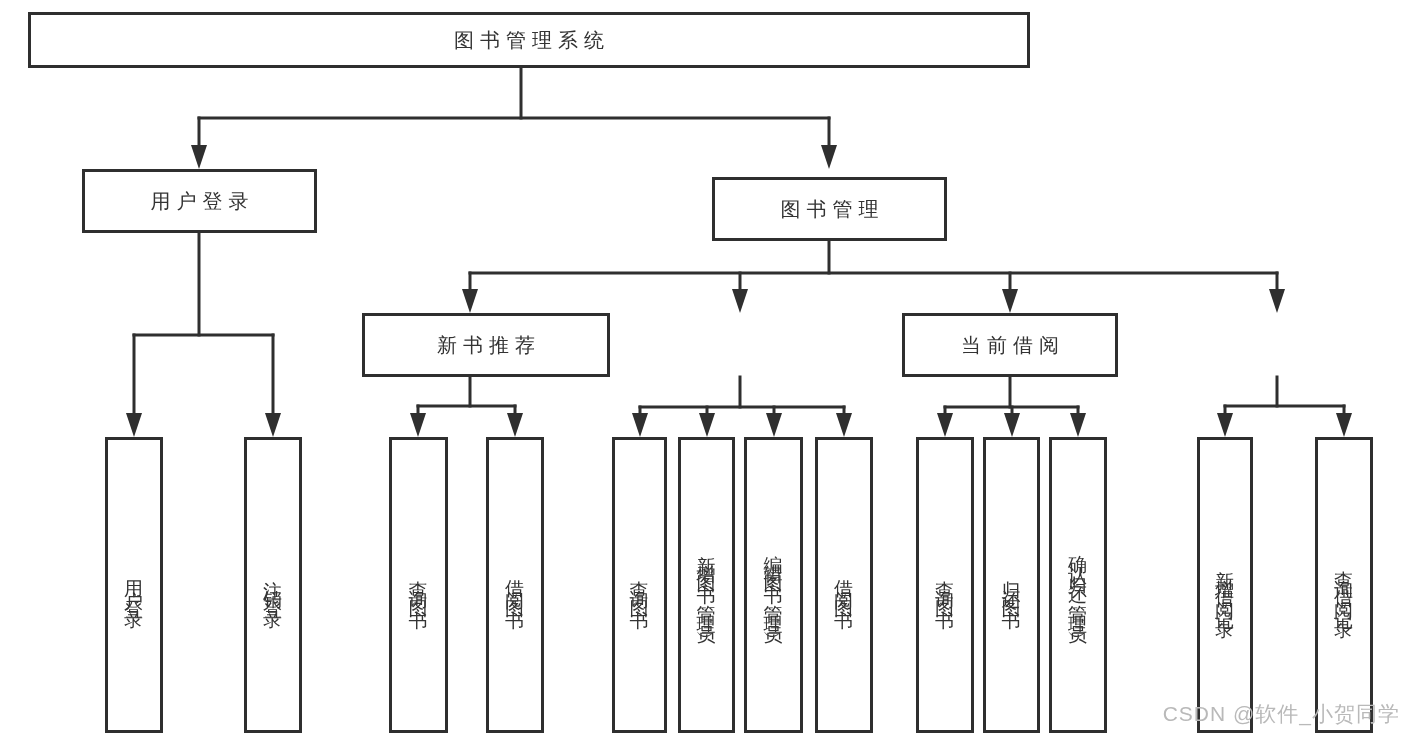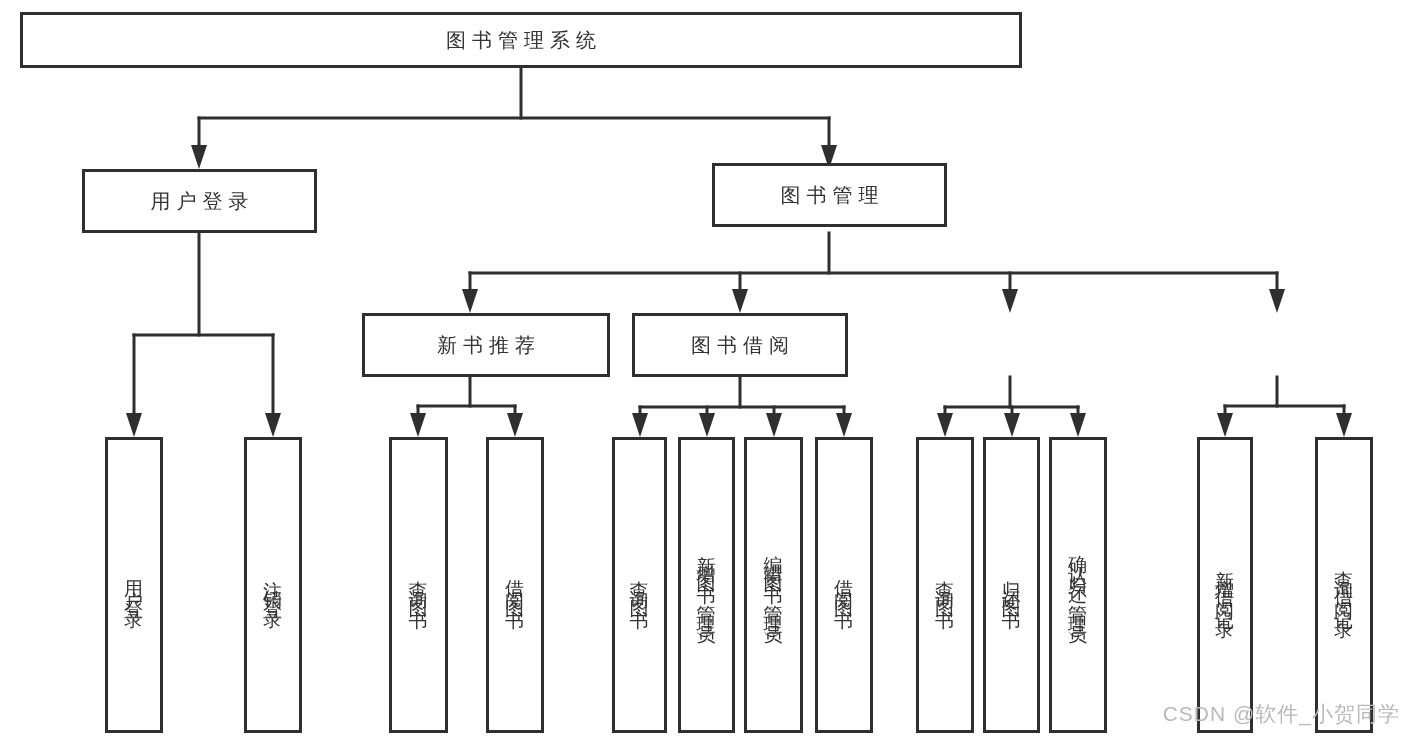--- a/index.html
+++ b/index.html
@@ -101,36 +101,36 @@
       <line x1="1078" y1="407" x2="1078" y2="421"></line>
       <polygon points="1078,437 1070,413 1086,413"></polygon>
       <line x1="1277" y1="377" x2="1277" y2="406"></line>
       <line x1="1225" y1="406" x2="1344" y2="406"></line>
       <line x1="1225" y1="406" x2="1225" y2="421"></line>
       <polygon points="1225,437 1217,413 1233,413"></polygon>
       <line x1="1344" y1="406" x2="1344" y2="421"></line>
       <polygon points="1344,437 1336,413 1352,413"></polygon>
     </svg>
 
-  <div class="node hnode" style="left:20px;top:12px;width:1002px;height:56px;">
+  <div class="node hnode" style="left:28px;top:12px;width:1002px;height:56px;">
     <span>图书管理系统</span>
   </div>
 
   <div class="node hnode" style="left:82px;top:169px;width:235px;height:64px;">
     <span>用户登录</span>
   </div>
-  <div class="node hnode" style="left:712px;top:163px;width:235px;height:64px;">
+  <div class="node hnode" style="left:712px;top:177px;width:235px;height:64px;">
     <span>图书管理</span>
   </div>
 
   <div class="node hnode" style="left:362px;top:313px;width:248px;height:64px;">
     <span>新书推荐</span>
   </div>
-  <div class="node hnode" style="left:632px;top:313px;width:216px;height:64px;">
-    <span>图书借阅</span>
+  <div class="node hnode" style="left:902px;top:313px;width:216px;height:64px;">
+    <span>当前借阅</span>
   </div>
 
   <div class="node vnode" style="left:105px;top:437px;width:58px;height:296px;">
     <span class="vtext">用户登录</span>
   </div>
   <div class="node vnode" style="left:244px;top:437px;width:58px;height:296px;">
     <span class="vtext">注销登录</span>
   </div>
 
   <div class="node vnode" style="left:389px;top:437px;width:59px;height:296px;">

